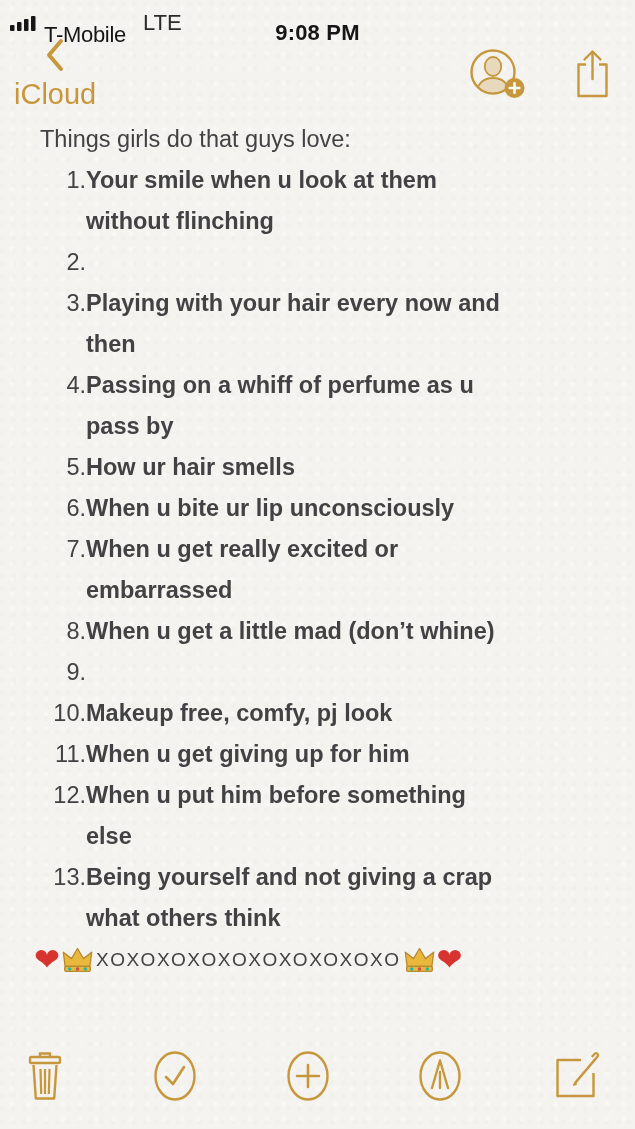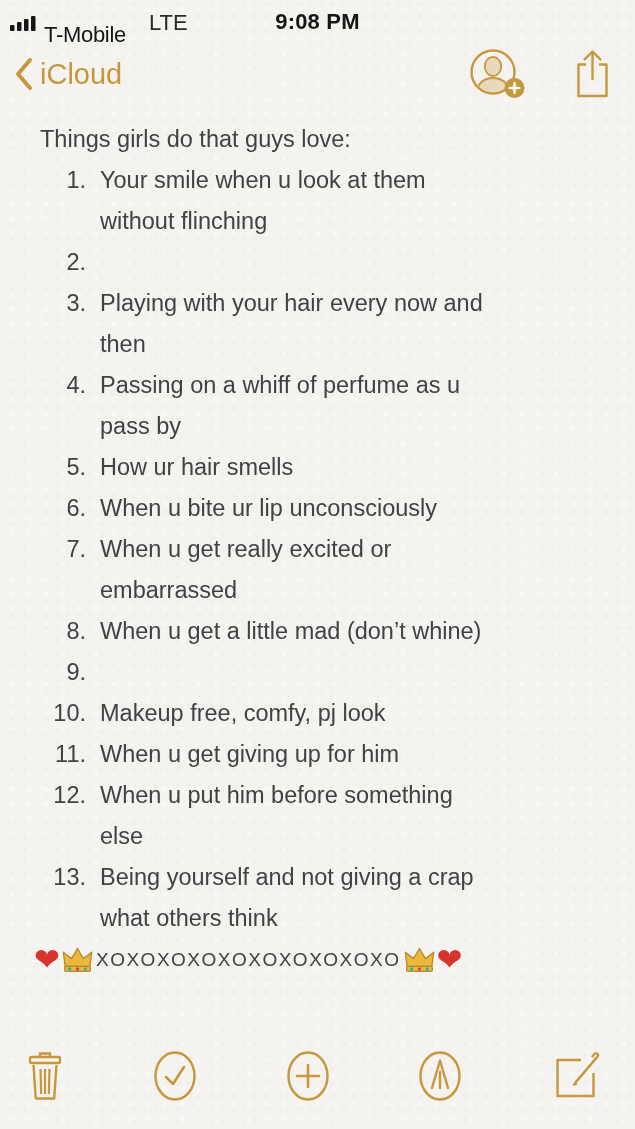--- a/index.html
+++ b/index.html
@@ -21,44 +21,44 @@
     color:var(--ink);
   }
   
   .status-bar{
     position:absolute;top:0;left:0;right:0;height:38px;
     display:flex;align-items:center;
     padding:8px 12px 0 10px;
     color:var(--status-ink);font-size:22px;
   }
   .carrier{margin-left:7px;letter-spacing:-0.3px;margin-top:23px;}
-  .network{margin-left:23px;color:#2a2a2c;}
+  .network{margin-left:17px;color:#2a2a2c;}
   .time{
-    position:absolute;left:50%;top:9px;transform:translateX(-50%);
+    position:absolute;left:50%;top:20px;transform:translateX(-50%);
     font-weight:bold;font-size:22px;letter-spacing:0.2px;
   }
   .status-right{margin-left:auto;display:flex;align-items:center;gap:8px;}
   .battery-pct{font-size:22px;}
   
   .nav-bar{
     position:absolute;top:44px;left:0;right:0;height:60px;
     display:flex;align-items:center;padding:0 22px 0 14px;
   }
-  .back-button{display:flex;align-items:center;gap:6px;cursor:pointer;}
+  .back-button{display:flex;align-items:center;gap:6px;cursor:pointer;flex-direction:column;}
   .back-label{color:var(--gold);font-size:29px;}
   .nav-right{margin-left:auto;display:flex;align-items:center;gap:46px;}
   
   .note-content{
     position:absolute;top:119px;left:40px;right:22px;
     font-size:23.5px;line-height:41px;color:var(--ink);
   }
   .note-title{white-space:pre-line;}
   .list-row{display:flex;align-items:flex-start;}
   .num{flex:0 0 46px;text-align:right;}
-  .txt{margin-left:14px;white-space:pre-line;max-width:492px;}
+  .txt{white-space:pre-line;max-width:492px;font-weight:bold;}
   .footer-line{display:flex;align-items:center;margin-left:-6px;margin-top:0;}
   .heart{
     font-family:"DejaVu Sans", sans-serif;
     color:#d7342f;font-size:31px;line-height:41px;
   }
   .xoxo{font-size:19px;letter-spacing:1.5px;margin:0 1px;}
   .crown{width:33px;height:30px;margin:0 1px;}
   
   .toolbar{
     position:absolute;left:0;right:0;bottom:0;height:86px;

